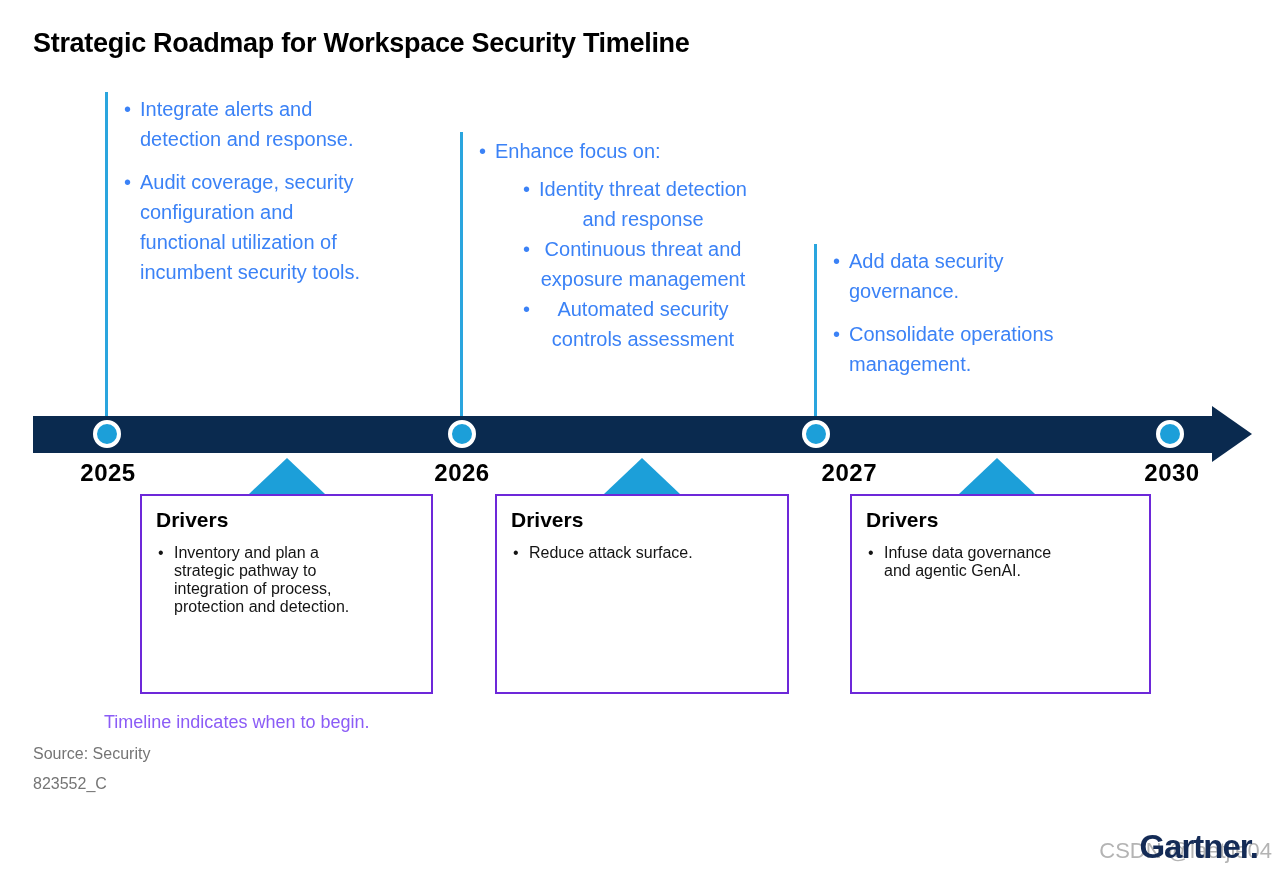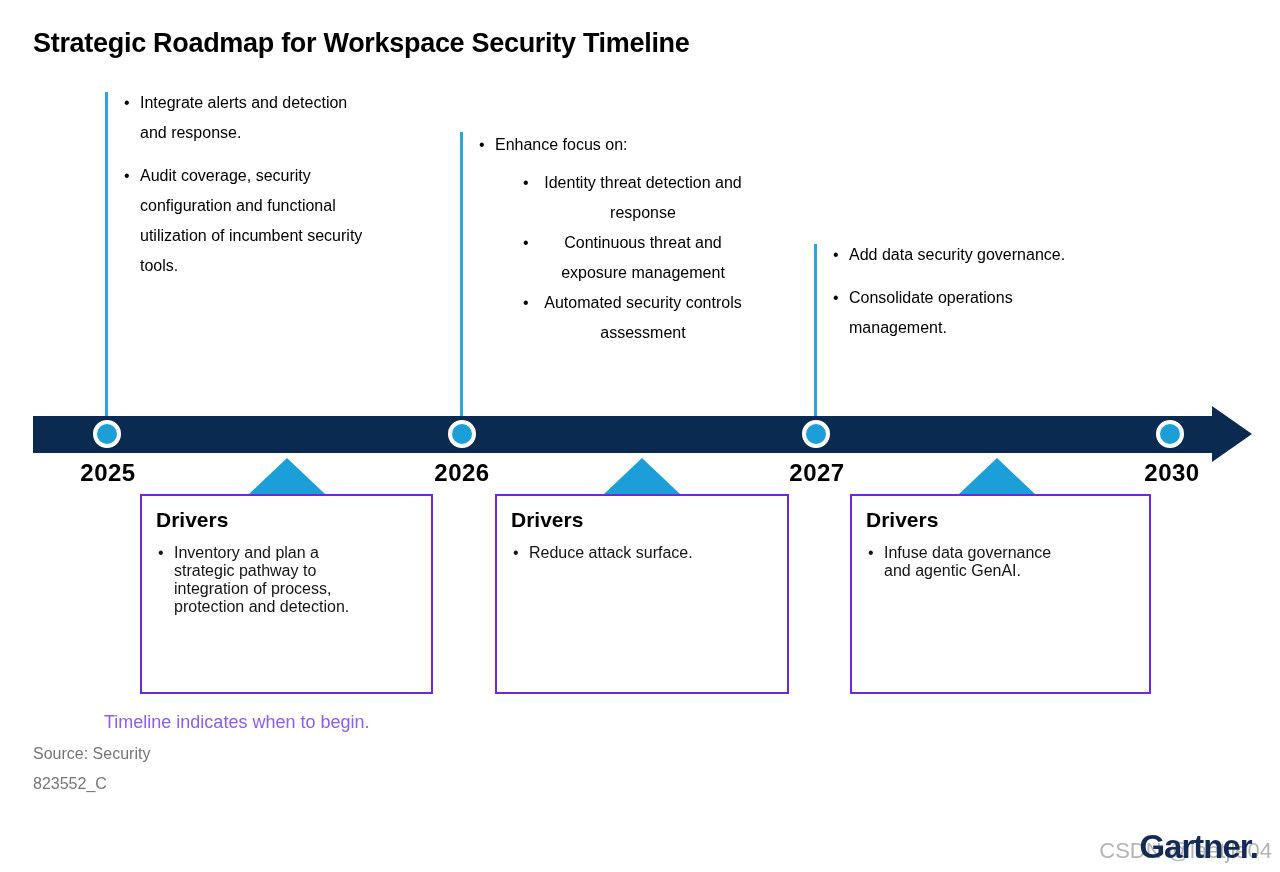--- a/index.html
+++ b/index.html
@@ -6,21 +6,21 @@
   .canvas{
     position:relative;width:1280px;height:872px;background:#ffffff;
     font-family:"Liberation Sans",sans-serif;color:#141414;overflow:hidden;
   }
   .title{
     position:absolute;left:33px;top:28px;font-size:27px;font-weight:bold;
     letter-spacing:-0.3px;color:#000;
   }
   
   .note-line{position:absolute;width:3px;background:#2aa5de;}
-  .note{position:absolute;font-size:16px;line-height:30px;color:#000000;}
+  .note{position:absolute;font-size:20px;line-height:30px;color:#3b82f6;margin-top:6px;}
   ul.bullets{list-style:none;margin:0;padding:0;}
   ul.bullets>li{position:relative;padding-left:18px;margin-bottom:13px;}
   ul.bullets>li:last-child{margin-bottom:0;}
   ul.bullets>li::before{content:"\2022";position:absolute;left:2px;top:0;}
   ul.subbullets{list-style:none;margin:8px 0 0 0;padding:0 0 0 26px;text-align:center;}
   ul.subbullets>li{position:relative;padding-left:18px;max-width:210px;}
   ul.subbullets>li::before{content:"\2022";position:absolute;left:2px;top:0;}
   .note-1{left:122px;top:88px;width:250px;}
   .line-1{left:105px;top:92px;height:342px;}
   .note-2{left:477px;top:130px;width:270px;}
@@ -36,21 +36,21 @@
   }
   .dot{
     position:absolute;top:420px;width:20px;height:20px;border-radius:50%;
     background:#1c9fd9;border:4px solid #ffffff;box-sizing:content-box;
   }
   .dot-1{left:93px;}.dot-2{left:448px;}.dot-3{left:802px;}.dot-4{left:1156px;}
   .year{
     position:absolute;top:459px;width:120px;text-align:center;
     font-size:24px;font-weight:bold;color:#000;letter-spacing:0.5px;
   }
-  .year-1{left:48px;}.year-2{left:402px;}.year-3{left:757px;}.year-4{left:1112px;}
+  .year-1{left:48px;}.year-2{left:402px;}.year-3{left:757px;text-align:right;}.year-4{left:1112px;}
   
   .tri{
     position:absolute;top:458px;width:0;height:0;
     border-left:38px solid transparent;border-right:38px solid transparent;
     border-bottom:36px solid #1c9fd9;
   }
   .tri-1{left:249px;}.tri-2{left:604px;}.tri-3{left:959px;}
   
   .driver-box{
     position:absolute;top:494px;height:200px;border:2px solid #6d28d9;

